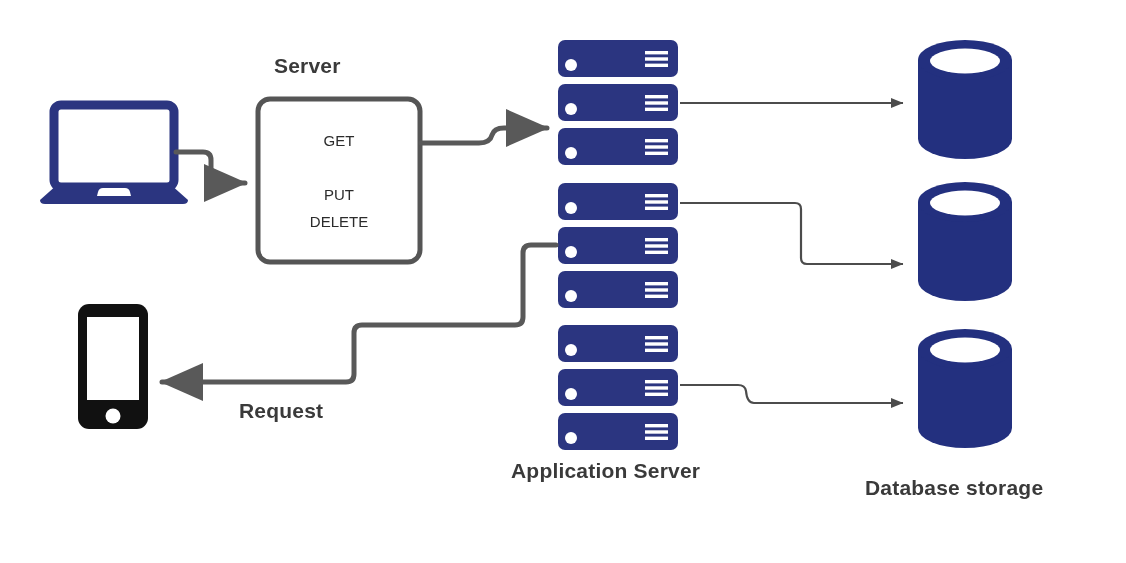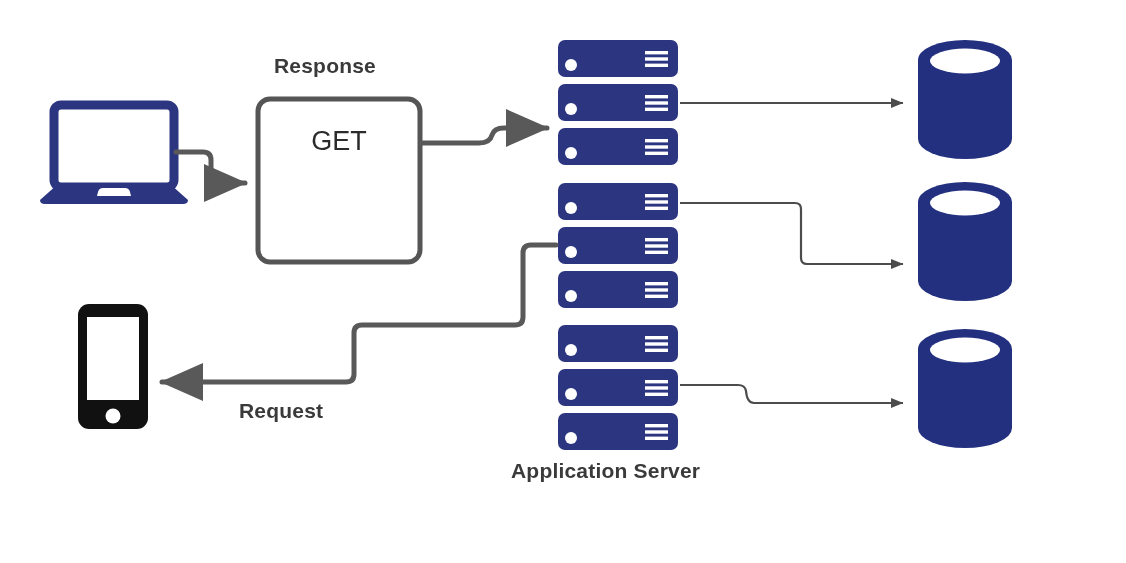--- a/index.html
+++ b/index.html
@@ -29,21 +29,21 @@
     font-family: "Liberation Sans", sans-serif;
     font-weight: bold;
     color: #3a3a3a;
     white-space: nowrap;
     font-size: 21px;
     letter-spacing: 0.2px;
   }
   .verb-text {
     position: absolute;
     font-family: "Liberation Sans", sans-serif;
-    font-size: 27px;
+    font-size: 15px;
     color: #2b2b2b;
     text-align: center;
     line-height: 26.5px;
     white-space: nowrap;
   }
 </style>
 </head>
 <body>
 
 <div id="canvas">
@@ -177,22 +177,25 @@
     <path d="M556,245 L531,245 Q523,245 523,253 L523,317 Q523,325 515,325
              L362,325 Q354,325 354,333 L354,374 Q354,382 346,382 L162,382" fill="none" stroke="#595959" stroke-width="5" stroke-linecap="round" stroke-linejoin="round" marker-end="url(#arrowThickLeft)"></path>
 
     <path d="M680,103 L903,103" fill="none" stroke="#4c4c4c" stroke-width="2.2" marker-end="url(#arrowThin)"></path>
 
     <path d="M680,203 L795,203 Q801,203 801,209 L801,258 Q801,264 807,264 L903,264" fill="none" stroke="#4c4c4c" stroke-width="2.2" stroke-linejoin="round" marker-end="url(#arrowThin)"></path>
 
     <path d="M680,385 L738,385 Q745,385 746,391 Q747,403 754,403 L903,403" fill="none" stroke="#4c4c4c" stroke-width="2.2" stroke-linejoin="round" marker-end="url(#arrowThin)"></path>
   </svg>
 
-  <div class="lbl" style="left:274px; top:54px;">Response</div>
+  <div class="lbl" style="left:274px; top:54px;">Server</div>
 
   <div class="verb-text" style="left:258px; top:128px; width:162px;">GET</div>
+  <div class="verb-text" style="left:258px; top:182px; width:162px;">PUT</div>
+  <div class="verb-text" style="left:258px; top:209px; width:162px;">DELETE</div>
 
   <div class="lbl" style="left:239px; top:399px;">Request</div>
 
   <div class="lbl" style="left:511px; top:459px;">Application Server</div>
 
+  <div class="lbl" style="left:865px; top:476px;">Database storage</div>
 
 </div>
 
 </body></html>

